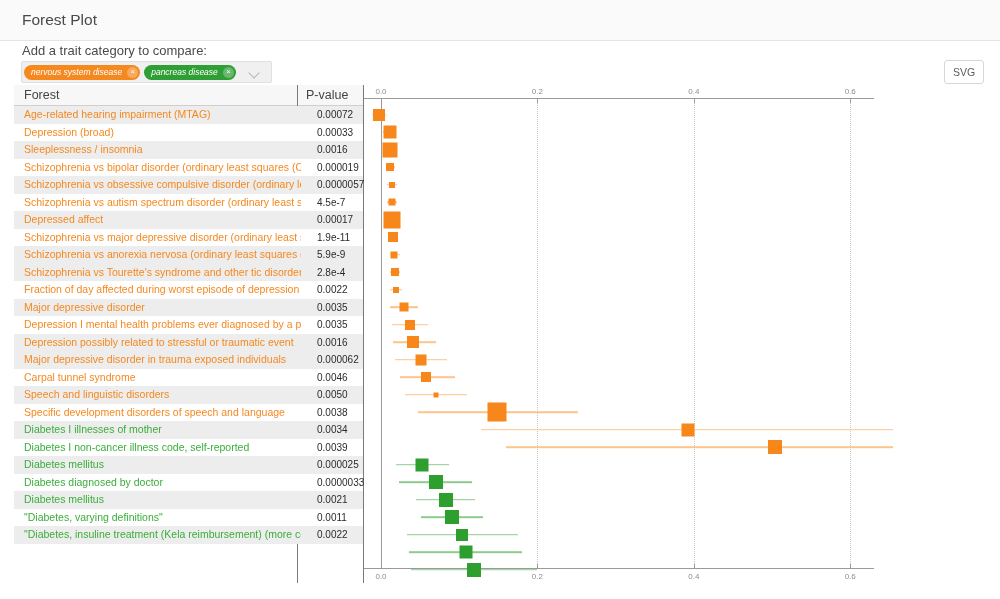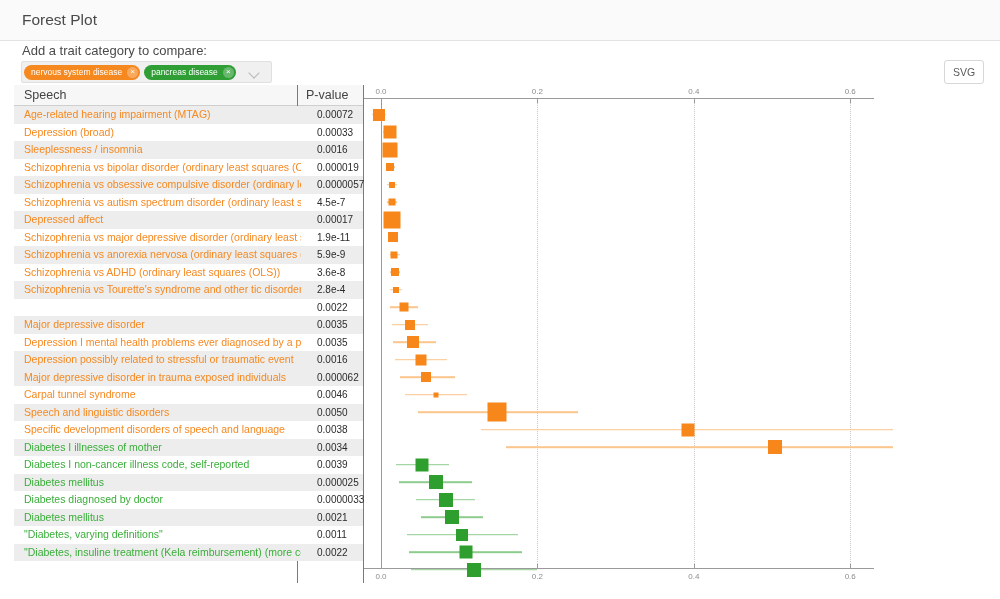--- a/index.html
+++ b/index.html
@@ -29,21 +29,21 @@
   
   .select-wrap {
     position:absolute; left:21px; top:61px;
     width:251px; height:22px;
     background:#f0f0f0; border:1px solid #e0e0e0; border-radius:2px;
     display:flex; align-items:center; padding:0 2px;
   }
   .tag {
     display:inline-flex; align-items:center;
     height:15px; border-radius:8px; padding:0 2px 0 7px;
-    margin-right:4px; color:#fff; font-size:8.5px; white-space:nowrap;
+    margin-right:4px; color:#fff; font-size:8.5px; white-space:nowrap;font-style:italic;
   }
   .tag-orange { background:#F5881F; }
   .tag-green  { background:#2E9E35; }
   .tag-x {
     margin-left:5px; width:11px; height:11px; border-radius:50%;
     background:rgba(255,255,255,0.28);
     display:inline-flex; align-items:center; justify-content:center;
     font-size:8px; line-height:1; color:#fff; cursor:pointer;
   }
   .chevron {
@@ -178,21 +178,21 @@
     <span class="tag tag-green">
       <span>pancreas disease</span>
       <span class="tag-x">×</span>
     </span>
     <span class="chevron"></span>
   </div>
 
   <div class="svg-btn">SVG</div>
 
   <div class="thead">
-    <div class="th-trait">Speech</div>
+    <div class="th-trait">Forest</div>
     <div class="th-pval">P-value</div>
   </div>
   <div class="col-divider"></div>
   <div class="axis-divider"></div>
 
   <div class="rows" id="rows">
       <div class="row odd">
         <div class="trait c-orange">Age-related hearing impairment (MTAG)</div>
         <div class="pval">0.00072</div>
       </div>
@@ -221,29 +221,26 @@
         <div class="pval">0.00017</div>
       </div>
       <div class="row even">
         <div class="trait c-orange">Schizophrenia vs major depressive disorder (ordinary least squares (OLS))</div>
         <div class="pval">1.9e-11</div>
       </div>
       <div class="row odd">
         <div class="trait c-orange">Schizophrenia vs anorexia nervosa (ordinary least squares (OLS))</div>
         <div class="pval">5.9e-9</div>
       </div>
-      <div class="row even">
-        <div class="trait c-orange">Schizophrenia vs ADHD (ordinary least squares (OLS))</div>
-        <div class="pval">3.6e-8</div>
-      </div>
       <div class="row odd">
         <div class="trait c-orange">Schizophrenia vs Tourette's syndrome and other tic disorders (ordinary least squares (OLS))</div>
         <div class="pval">2.8e-4</div>
       </div>
       <div class="row even">
+        <div class="trait c-orange">Fraction of day affected during worst episode of depression</div>
         <div class="pval">0.0022</div>
       </div>
       <div class="row odd">
         <div class="trait c-orange">Major depressive disorder</div>
         <div class="pval">0.0035</div>
       </div>
       <div class="row even">
         <div class="trait c-orange">Depression I mental health problems ever diagnosed by a professional</div>
         <div class="pval">0.0035</div>
       </div>

